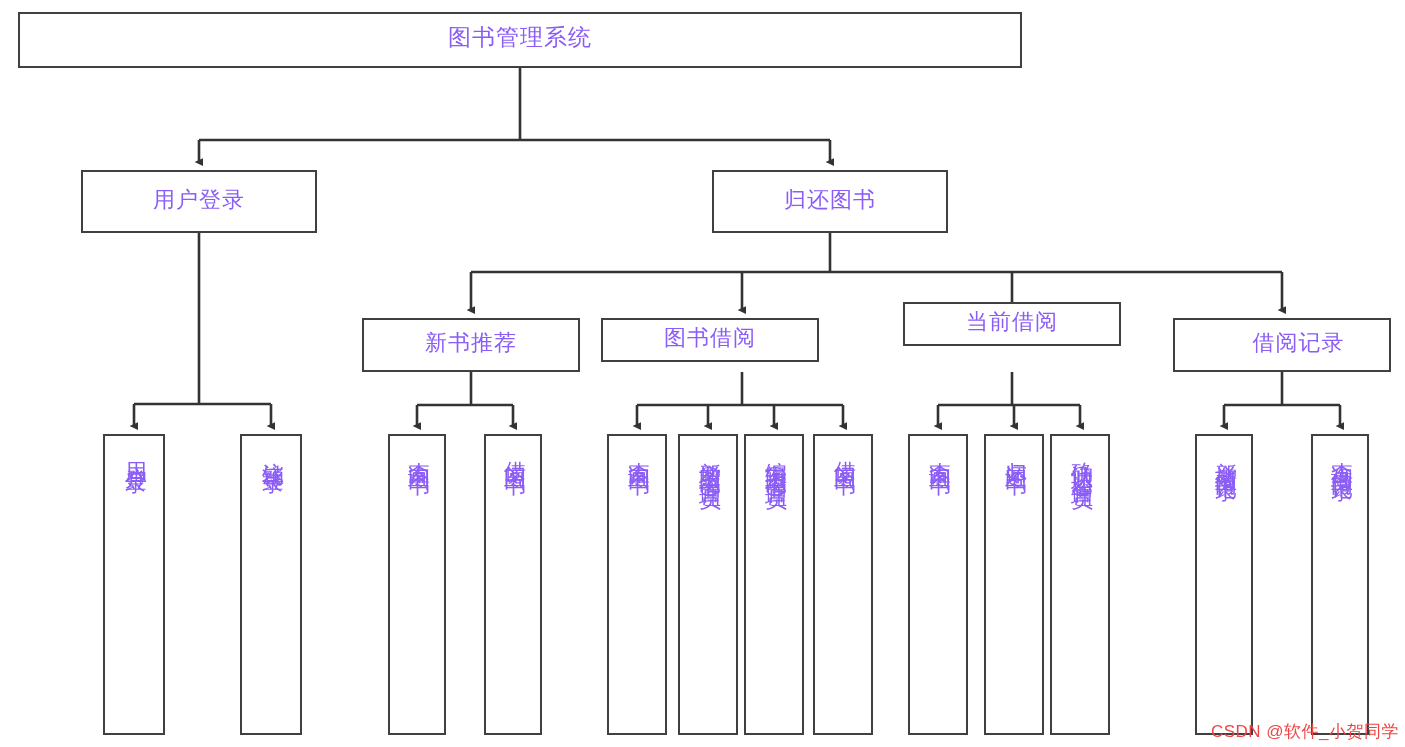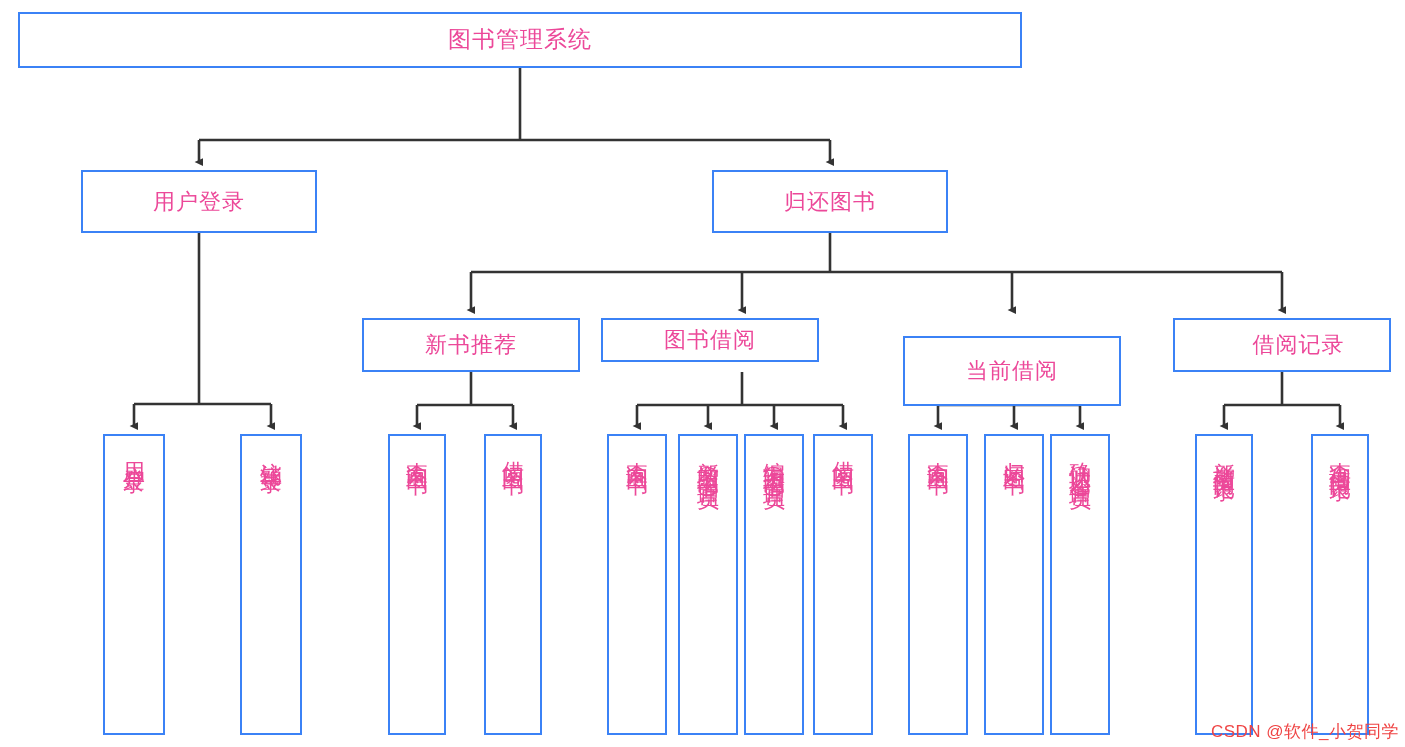--- a/index.html
+++ b/index.html
@@ -22,26 +22,27 @@
     left: 0;
     top: 0;
     width: 1405px;
     height: 747px;
     pointer-events: none;
   }
   .node {
     position: absolute;
     box-sizing: border-box;
     background: #ffffff;
-    border: 2px solid #3b82f6;
+    border: 2px solid #404040;
     display: flex;
     align-items: center;
     justify-content: center;
-    color: #ec4899;
+    color: #8b5cf6;
     z-index: 2;
+    font-family: Liberation Mono, monospace;
   }
   .node-label {
     display: block;
     text-align: center;
     line-height: 1.18;
     white-space: pre;
   }
   .node.horizontal .node-label {
     font-size: 22px;
     letter-spacing: 1px;
@@ -137,21 +138,21 @@
   <div class="node horizontal" style="left:712px; top:170px; width:236px; height:63px;">
     <span class="node-label">归还图书</span>
   </div>
 
   <div class="node horizontal" style="left:362px; top:318px; width:218px; height:54px;">
     <span class="node-label">新书推荐</span>
   </div>
   <div class="node horizontal" style="left:601px; top:318px; width:218px; height:44px;align-items:center;">
     <span class="node-label">图书借阅</span>
   </div>
-  <div class="node horizontal" style="left:903px; top:336px; width:218px; height:70px;">
+  <div class="node horizontal" style="left:903px; top:302px; width:218px; height:44px;">
     <span class="node-label">当前借阅</span>
   </div>
   <div class="node horizontal" style="left:1173px; top:318px; width:218px; height:54px;padding-left:33px;">
     <span class="node-label">借阅记录</span>
   </div>
 
   <div class="node vertical" style="left:103px; top:434px; width:62px; height:301px;">
     <span class="node-label">用户登录</span>
   </div>
   <div class="node vertical" style="left:240px; top:434px; width:62px; height:301px;">

